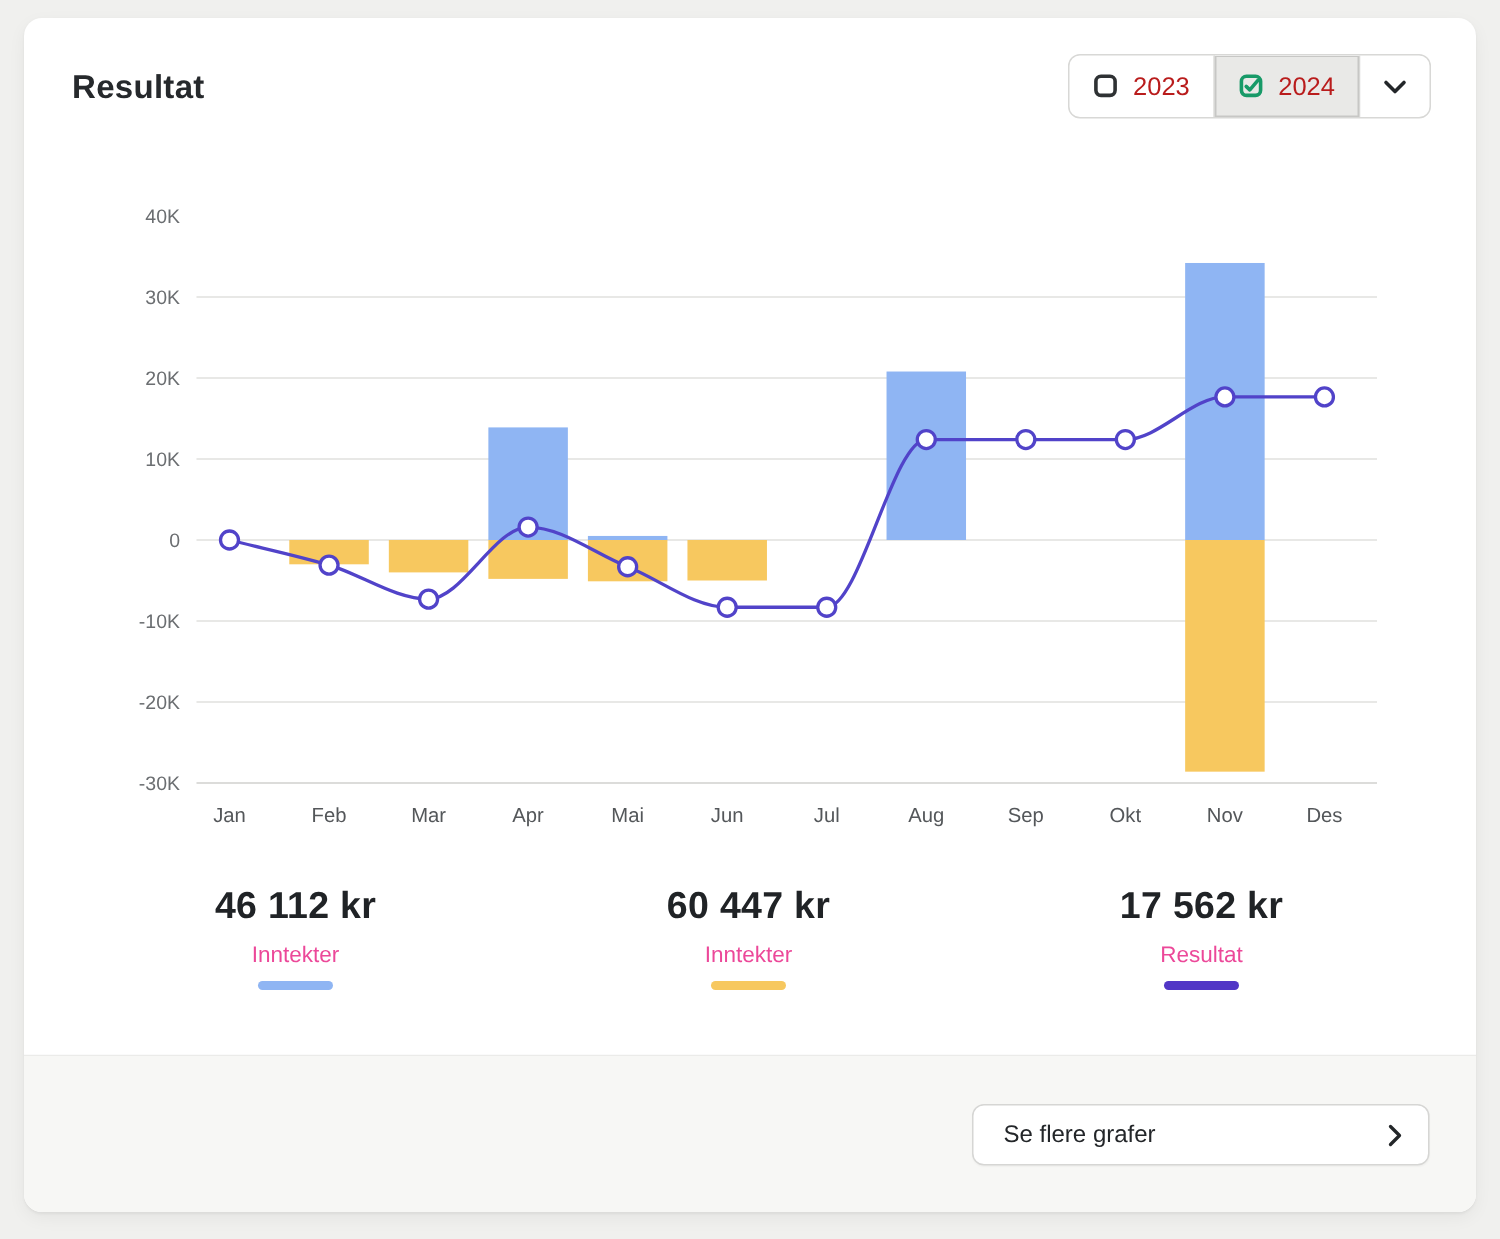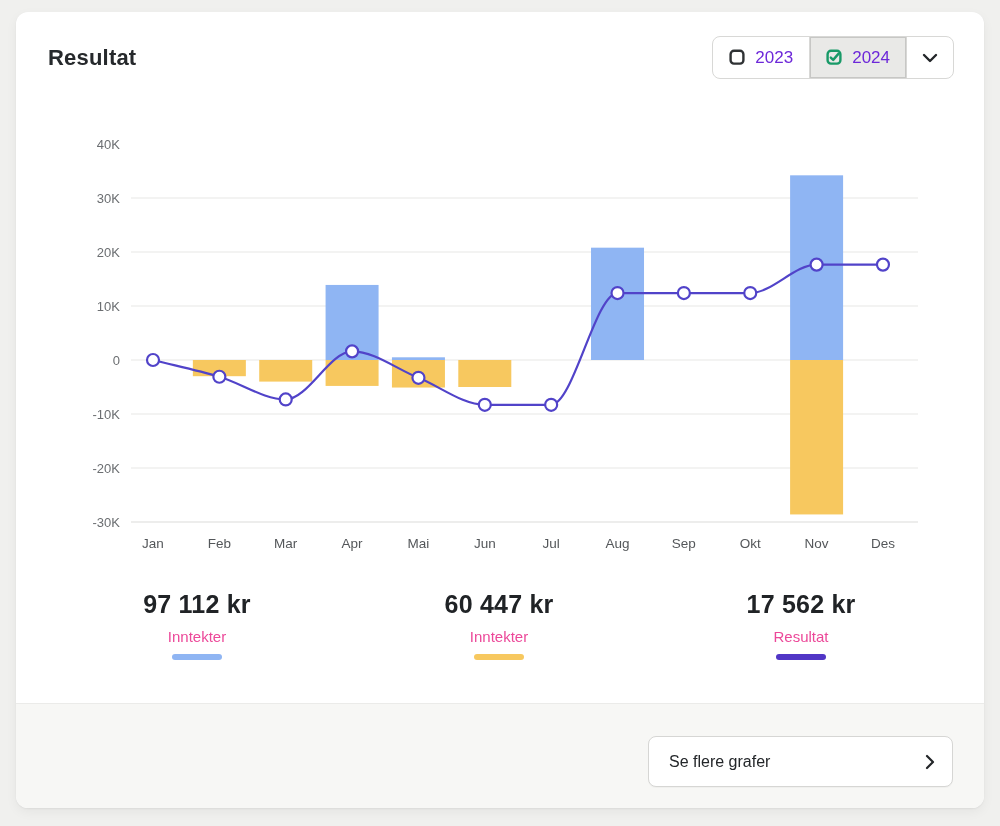--- a/index.html
+++ b/index.html
@@ -20,21 +20,21 @@
     font-size:22px;font-weight:700;color:#26292c;letter-spacing:.2px;
   }
   
   .year-control{
     position:absolute;top:24px;right:30px;height:43px;
     display:flex;align-items:stretch;background:#ffffff;
     border:1px solid #d8d8d6;border-radius:8px;box-sizing:border-box;
   }
   .seg{
     display:flex;align-items:center;gap:9px;padding:0 16px;
-    font-size:17px;color:#6d28d9;background:transparent;border:none;
+    font-size:17px;color:#b91c1c;background:transparent;border:none;
     border-left:1px solid #d8d8d6;cursor:pointer;font-family:inherit;
     white-space:nowrap;
   }
   .seg:first-child{border-left:none;border-radius:7px 0 0 7px;}
   .seg.selected{background:#e9e9e7;box-shadow:inset 0 0 0 1px #c7c7c5;}
   .chevron-seg{border-radius:0 7px 7px 0;padding:0 15px;}
   .seg svg{display:block;}
   
   .chart{position:absolute;left:0;top:108px;}
   
@@ -43,21 +43,21 @@
   .summary-value{font-size:25px;font-weight:700;color:#202326;letter-spacing:.2px;}
   .summary-label{margin-top:9px;font-size:15px;color:#ec4899;}
   .summary-pill{width:50px;height:6px;border-radius:3px;margin:9px auto 0;}
   
   .card-footer{
     position:absolute;left:0;bottom:0;width:100%;height:105px;
     background:#f7f7f5;border-top:1px solid #ebebe9;
     border-radius:0 0 12px 12px;box-sizing:border-box;
   }
   .more-btn{
-    position:absolute;top:32px;right:31px;width:305px;height:51px;
+    position:absolute;top:32px;right:31px;width:305px;height:41px;
     background:#ffffff;border:1px solid #d6d6d4;border-radius:8px;
     display:flex;align-items:center;justify-content:space-between;
     padding:0 17px 0 20px;font-size:16px;color:#232629;cursor:pointer;
     box-sizing:border-box;font-family:inherit;box-shadow:0 1px 1px rgba(0,0,0,.03);
   }
 </style>
 </head>
 <body>
 
 <div class="card">
@@ -133,21 +133,21 @@
       <text x="535.16" y="428" text-anchor="middle" font-size="13.5" fill="#54575a">Jul</text>
       <text x="601.52" y="428" text-anchor="middle" font-size="13.5" fill="#54575a">Aug</text>
       <text x="667.88" y="428" text-anchor="middle" font-size="13.5" fill="#54575a">Sep</text>
       <text x="734.24" y="428" text-anchor="middle" font-size="13.5" fill="#54575a">Okt</text>
       <text x="800.6" y="428" text-anchor="middle" font-size="13.5" fill="#54575a">Nov</text>
       <text x="866.96" y="428" text-anchor="middle" font-size="13.5" fill="#54575a">Des</text>
     </svg>
 
   <div class="summary-row">
     <div class="summary-col">
-      <div class="summary-value">97 112 kr</div>
+      <div class="summary-value">46 112 kr</div>
       <div class="summary-label">Inntekter</div>
       <div class="summary-pill" style="background: rgb(143, 181, 243);"></div>
     </div>
     <div class="summary-col">
       <div class="summary-value">60 447 kr</div>
       <div class="summary-label">Inntekter</div>
       <div class="summary-pill" style="background: rgb(247, 200, 95);"></div>
     </div>
     <div class="summary-col">
       <div class="summary-value">17 562 kr</div>

